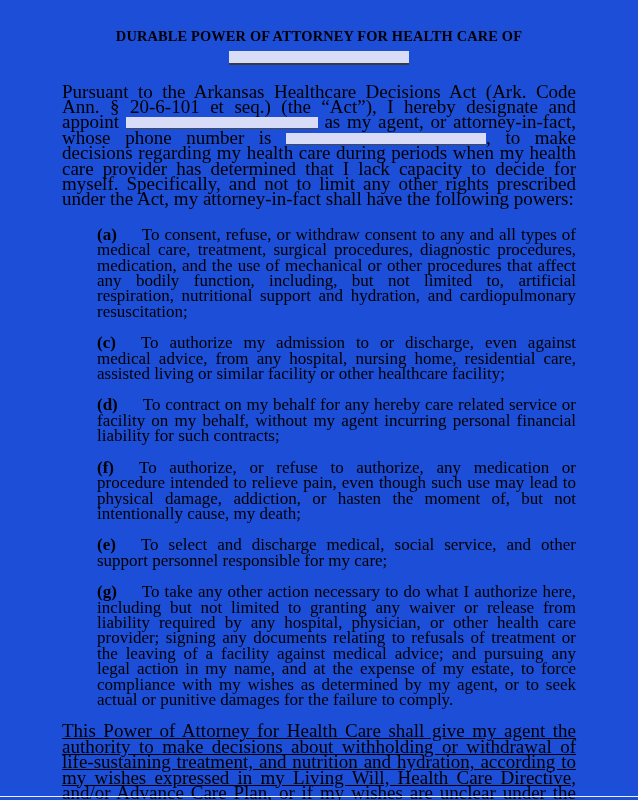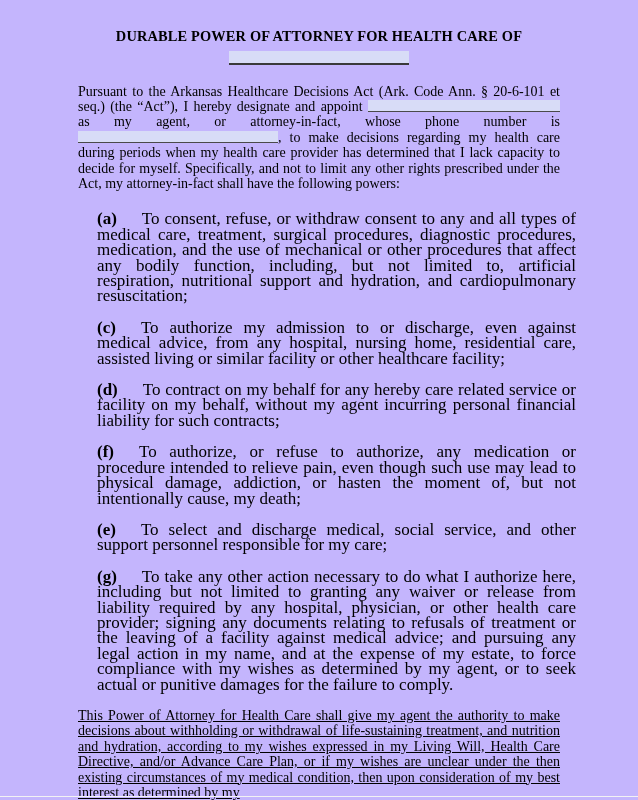--- a/index.html
+++ b/index.html
@@ -5,21 +5,21 @@
 <style>
   html, body {
     margin: 0;
     padding: 0;
     background: #ffffff;
   }
   .page {
     position: relative;
     width: 638px;
     height: 800px;
-    background: #c4b5fd;
+    background: #1d4ed8;
     overflow: hidden;
     box-sizing: border-box;
     font-family: "Liberation Serif", "DejaVu Serif", serif;
     color: #000000;
   }
   .page-bottom-rule {
     position: absolute;
     left: 0;
     right: 0;
     bottom: 3px;
@@ -52,25 +52,25 @@
     display: inline-block;
     width: 180px;
     height: 12px;
     background: #d8dcf7;
     border-bottom: 2px solid #3a3a3a;
     vertical-align: middle;
   }
 
   
   .para {
-    font-size: 14px;
+    font-size: 19px;
     line-height: 15.4px;
     text-align: justify;
     text-justify: inter-word;
-    margin: 16px;
+    margin: 0;
     hyphens: none;
   }
   .intro {
     margin-top: 18px;
   }
   .closing {
     margin-top: 16px;
     text-decoration: underline;
   }
 

